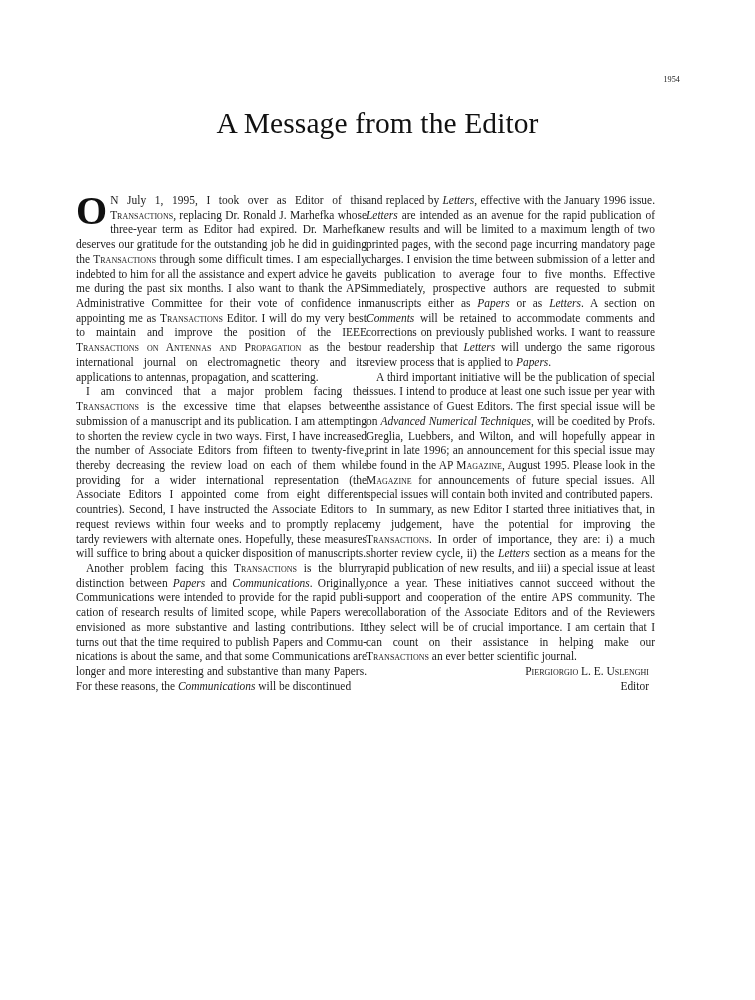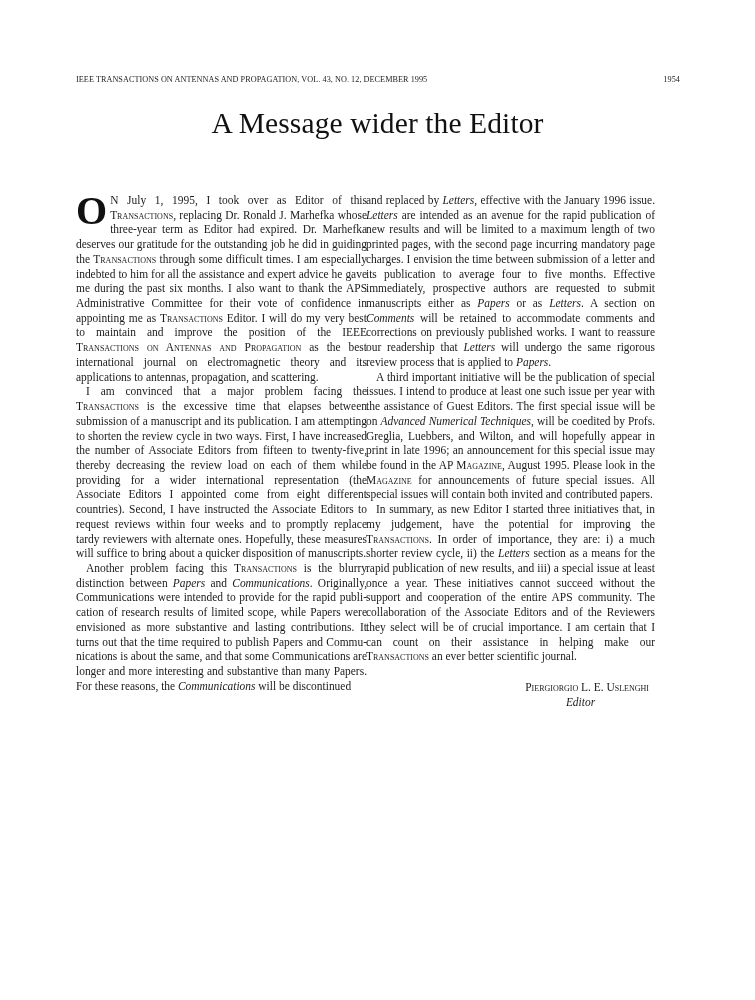--- a/index.html
+++ b/index.html
@@ -14,33 +14,32 @@
   .col { position: absolute; top: 193px; font-size: 11.45px; line-height: 14.72px;
          text-align: justify; hyphens: manual; }
   .col.left { left: 76px; width: 291px; }
   .col.right { left: 366px; width: 289px; }
   .col p { margin: 0; text-indent: 10px; }
   .col p.first { text-indent: 0; }
   .dropcap { float: left; font-size: 40px; line-height: 30px; font-weight: bold;
              margin: 1px 3px 0 0; padding-top: 2px; color: #111; }
   .sc { font-variant: small-caps; }
   em { font-style: italic; }
-  .signature { text-align: right; margin-top: 16px; padding-right: 6px; }
+  .signature { text-align: right; margin-top: 0; padding-right: 6px; }
   .sig-name { display: block; font-variant: small-caps; text-indent: 0; }
-  .sig-role { display: block; font-style: italic; text-align: center; padding-left: 146px; }
+  .sig-role { display: block; text-align: right; padding-left: 146px; }
 </style>
 </head>
 <body>
 
 <div class="running-head">
-  <span class="journal">IEEE TRANSACTIONS ON ANTENNAS AND PROPAGATION, VOL. 43, NO. 12, DECEMBER 1995</span>
   <span class="pageno">1954</span>
 </div>
 
-<h1 class="title">A Message wider the Editor</h1>
+<h1 class="title">A Message from the Editor</h1>
 
 <div class="col left">
   <p class="first">
     <span class="dropcap">O</span><span><span>N July 1, 1995, I took over as Editor of this </span><span class="sc">Transactions</span><span>, replacing Dr. Ronald J. Marhefka whose three-year term as Editor had expired. Dr. Marhefka deserves our gratitude for the outstanding job he did in guiding the </span><span class="sc">Transactions</span><span> through some difficult times. I am especially indebted to him for all the assistance and expert advice he gave me during the past six months. I also want to thank the APS Administrative Committee for their vote of confidence in appointing me as </span><span class="sc">Transactions</span><span> Editor. I will do my very best to maintain and improve the position of the IEEE </span><span class="sc">Transactions on Antennas and Propagation</span><span> as the best international journal on electromagnetic theory and its applications to antennas, propagation, and scattering.</span></span>
   </p>
   <p><span><span>I am convinced that a major problem facing the </span><span class="sc">Transactions</span><span> is the excessive time that elapses between submission of a manuscript and its publication. I am attempting to shorten the review cycle in two ways. First, I have increased the number of Associate Editors from fifteen to twenty-five, thereby decreasing the review load on each of them while providing for a wider international representation (the Associate Editors I appointed come from eight different countries). Second, I have instructed the Associate Editors to request reviews within four weeks and to promptly replace tardy reviewers with alternate ones. Hopefully, these measures will suffice to bring about a quicker disposition of manuscripts.</span></span></p>
   <p><span><span>Another problem facing this </span><span class="sc">Transactions</span><span> is the blurry distinction between </span><em>Papers</em><span> and </span><em>Communications</em><span>. Originally, Communications were intended to provide for the rapid publi­cation of research results of limited scope, while Papers were envisioned as more substantive and lasting contributions. It turns out that the time required to publish Papers and Commu­nications is about the same, and that some Communications are longer and more interesting and substantive than many Papers. For these reasons, the </span><em>Communications</em><span> will be discontinued</span></span></p>
 </div>
 
 <div class="col right">

